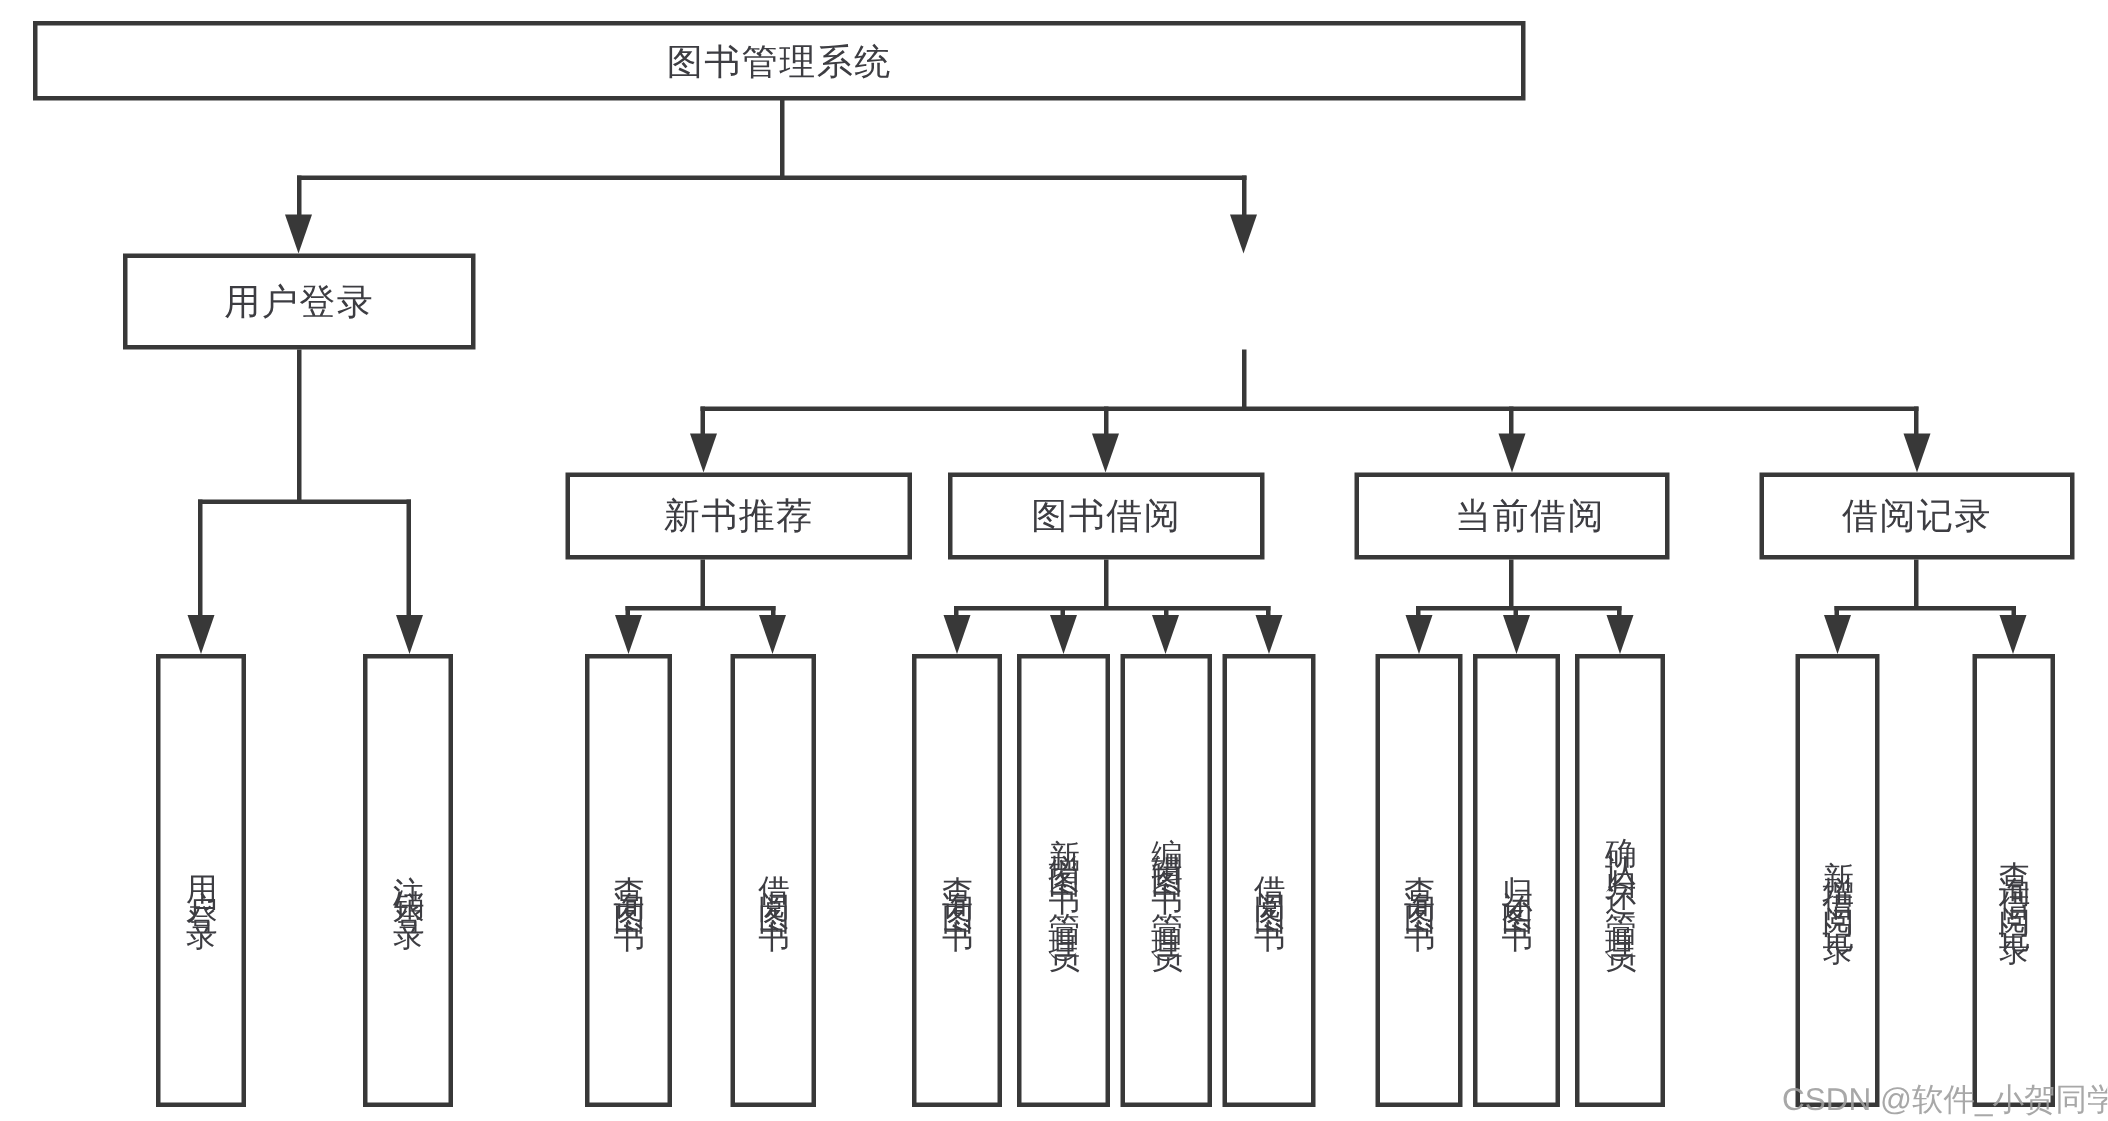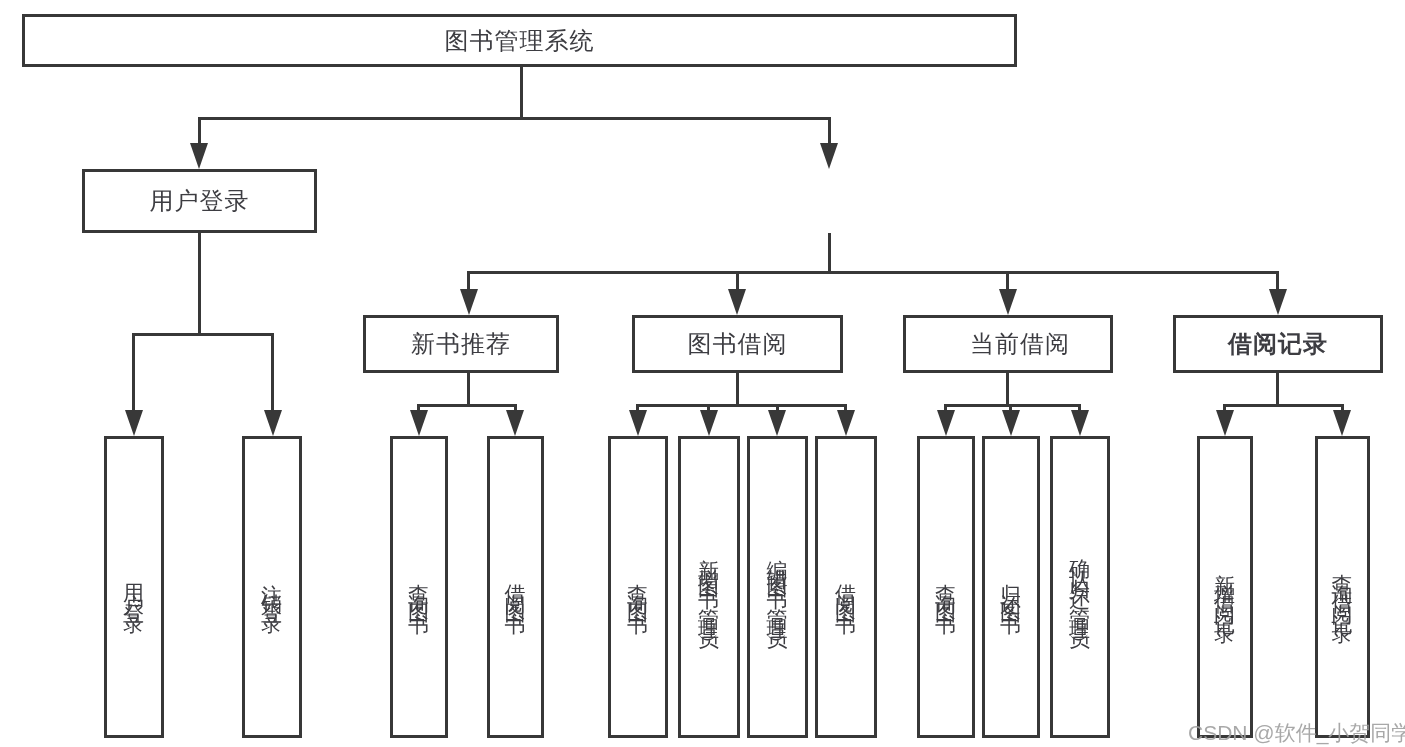--- a/index.html
+++ b/index.html
@@ -79,30 +79,30 @@
   <div class="ln" style="left:467px;top:271px;width:812px;height:3px;"></div>
   <div class="ln" style="left:467px;top:271px;width:3px;height:19px;"></div>
   <div class="ar" style="left:460px;top:289px;"></div>
   <div class="ln" style="left:736px;top:271px;width:3px;height:19px;"></div>
   <div class="ar" style="left:728px;top:289px;"></div>
   <div class="ln" style="left:1006px;top:271px;width:3px;height:19px;"></div>
   <div class="ar" style="left:999px;top:289px;"></div>
   <div class="ln" style="left:1276px;top:271px;width:3px;height:19px;"></div>
   <div class="ar" style="left:1269px;top:289px;"></div>
 
-  <div class="box hnode" style="left:363px;top:315px;width:196px;height:58px;">
+  <div class="box hnode" style="left:377px;top:315px;width:231px;height:58px;">
     <span>新书推荐</span>
   </div>
   <div class="box hnode" style="left:632px;top:315px;width:211px;height:58px;">
     <span>图书借阅</span>
   </div>
   <div class="box hnode" style="left:903px;top:315px;width:210px;height:58px;padding-left:24px;">
     <span>当前借阅</span>
   </div>
-  <div class="box hnode" style="left:1173px;top:315px;width:210px;height:58px;font-weight:bold;">
+  <div class="box hnode" style="left:1173px;top:315px;width:210px;height:58px;">
     <span>借阅记录</span>
   </div>
 
   <div class="ln" style="left:467px;top:373px;width:3px;height:33px;"></div>
   <div class="ln" style="left:417px;top:404px;width:100px;height:3px;"></div>
   <div class="ln" style="left:417px;top:404px;width:3px;height:8px;"></div>
   <div class="ar" style="left:410px;top:410px;"></div>
   <div class="ln" style="left:514px;top:404px;width:3px;height:8px;"></div>
   <div class="ar" style="left:506px;top:410px;"></div>
 

